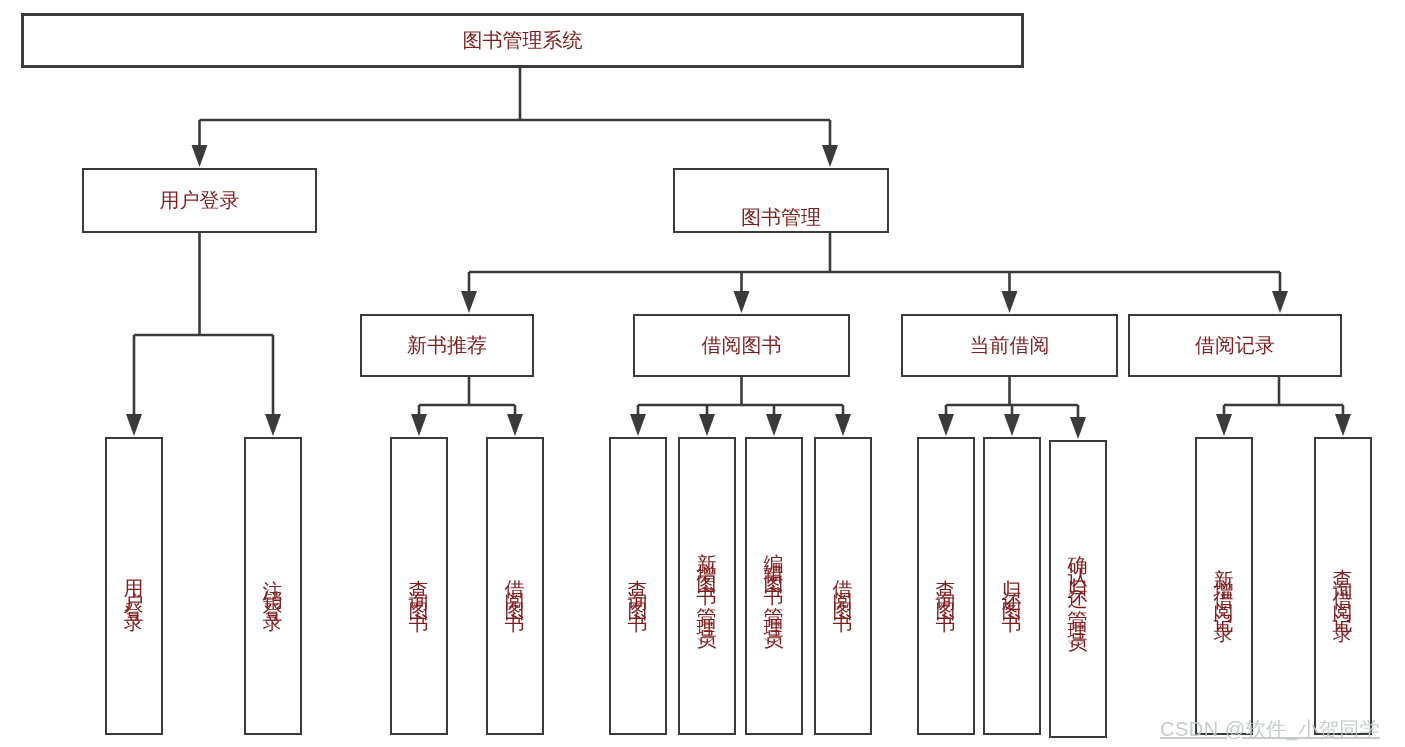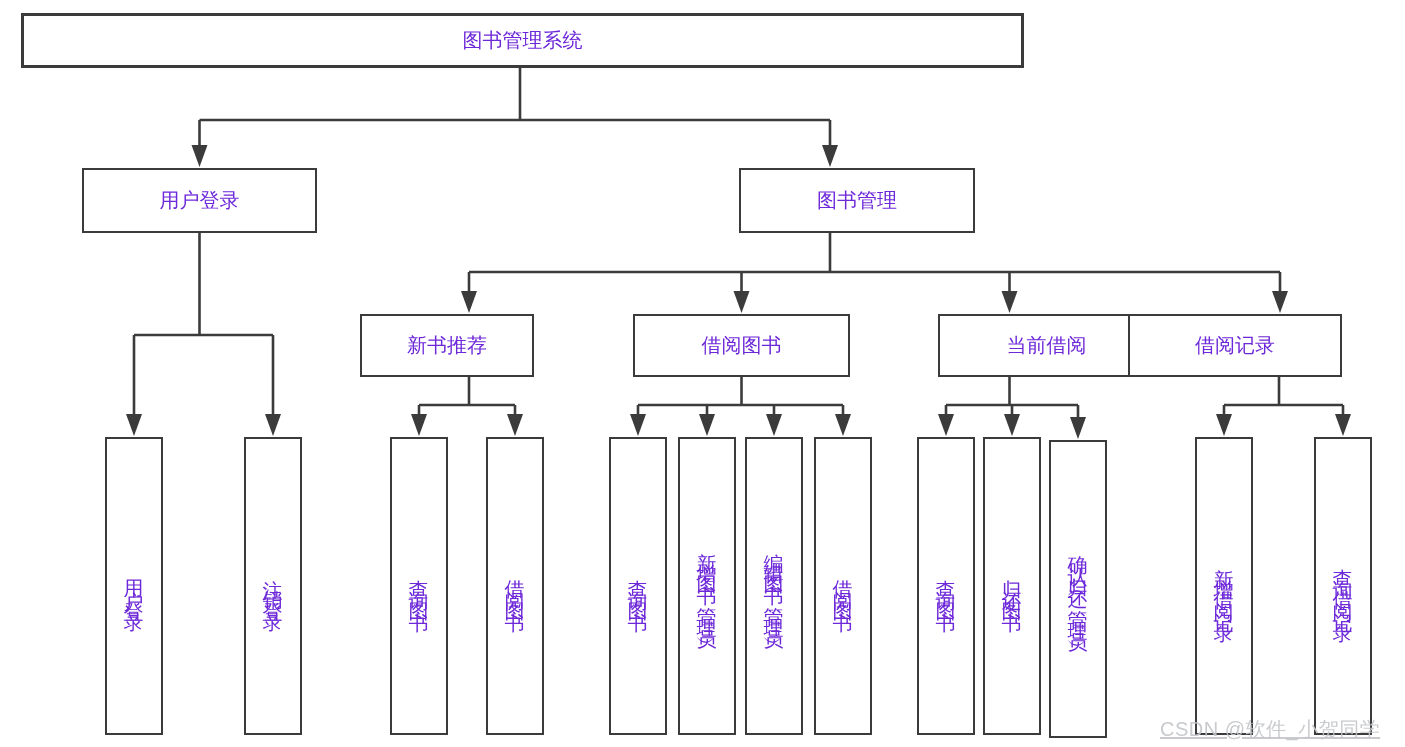--- a/index.html
+++ b/index.html
@@ -10,21 +10,21 @@
     background:#ffffff;
     overflow:hidden;
   }
   .wires{position:absolute;left:0;top:0;z-index:1;}
   .box{
     position:absolute;
     background:#ffffff;
     border:3px solid #3b3b3b;
     box-sizing:border-box;
     display:flex;align-items:center;justify-content:center;
-    color:#6d28d9;
+    color:#7f1d1d;
     font-size:20px;
     z-index:2;
   }
   .root{border-width:3px;}
   .hbox{border-width:2.5px;}
   .vbox{border-width:2.5px;}
   .vbox span{
     writing-mode:vertical-rl;
     text-orientation:mixed;
     letter-spacing:11px;
@@ -113,31 +113,31 @@
     </g>
   </svg>
 
   <div class="box root" style="left:21px;top:13px;width:1003px;height:55px;">
     <span>图书管理系统</span>
   </div>
 
   <div class="box hbox" style="left:82px;top:168px;width:235px;height:65px;">
     <span>用户登录</span>
   </div>
-  <div class="box hbox" style="left:739px;top:168px;width:236px;height:65px;">
+  <div class="box hbox" style="left:673px;top:168px;width:216px;height:65px;align-items:flex-end;">
     <span>图书管理</span>
   </div>
 
   <div class="box hbox" style="left:360px;top:314px;width:174px;height:63px;">
     <span>新书推荐</span>
   </div>
   <div class="box hbox" style="left:633px;top:314px;width:217px;height:63px;">
     <span>借阅图书</span>
   </div>
-  <div class="box hbox" style="left:901px;top:314px;width:217px;height:63px;margin-left:37px;">
+  <div class="box hbox" style="left:901px;top:314px;width:217px;height:63px;">
     <span>当前借阅</span>
   </div>
   <div class="box hbox" style="left:1128px;top:314px;width:214px;height:63px;">
     <span>借阅记录</span>
   </div>
 
   <div class="box vbox" style="left:105px;top:437px;width:58px;height:298px;">
     <span>用户登录</span>
   </div>
   <div class="box vbox" style="left:244px;top:437px;width:58px;height:298px;">

